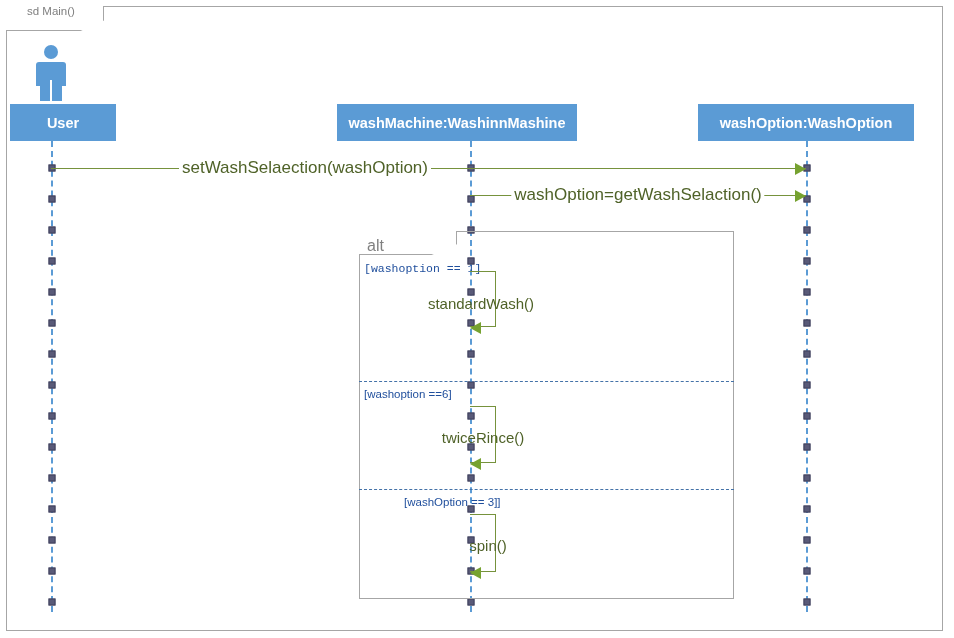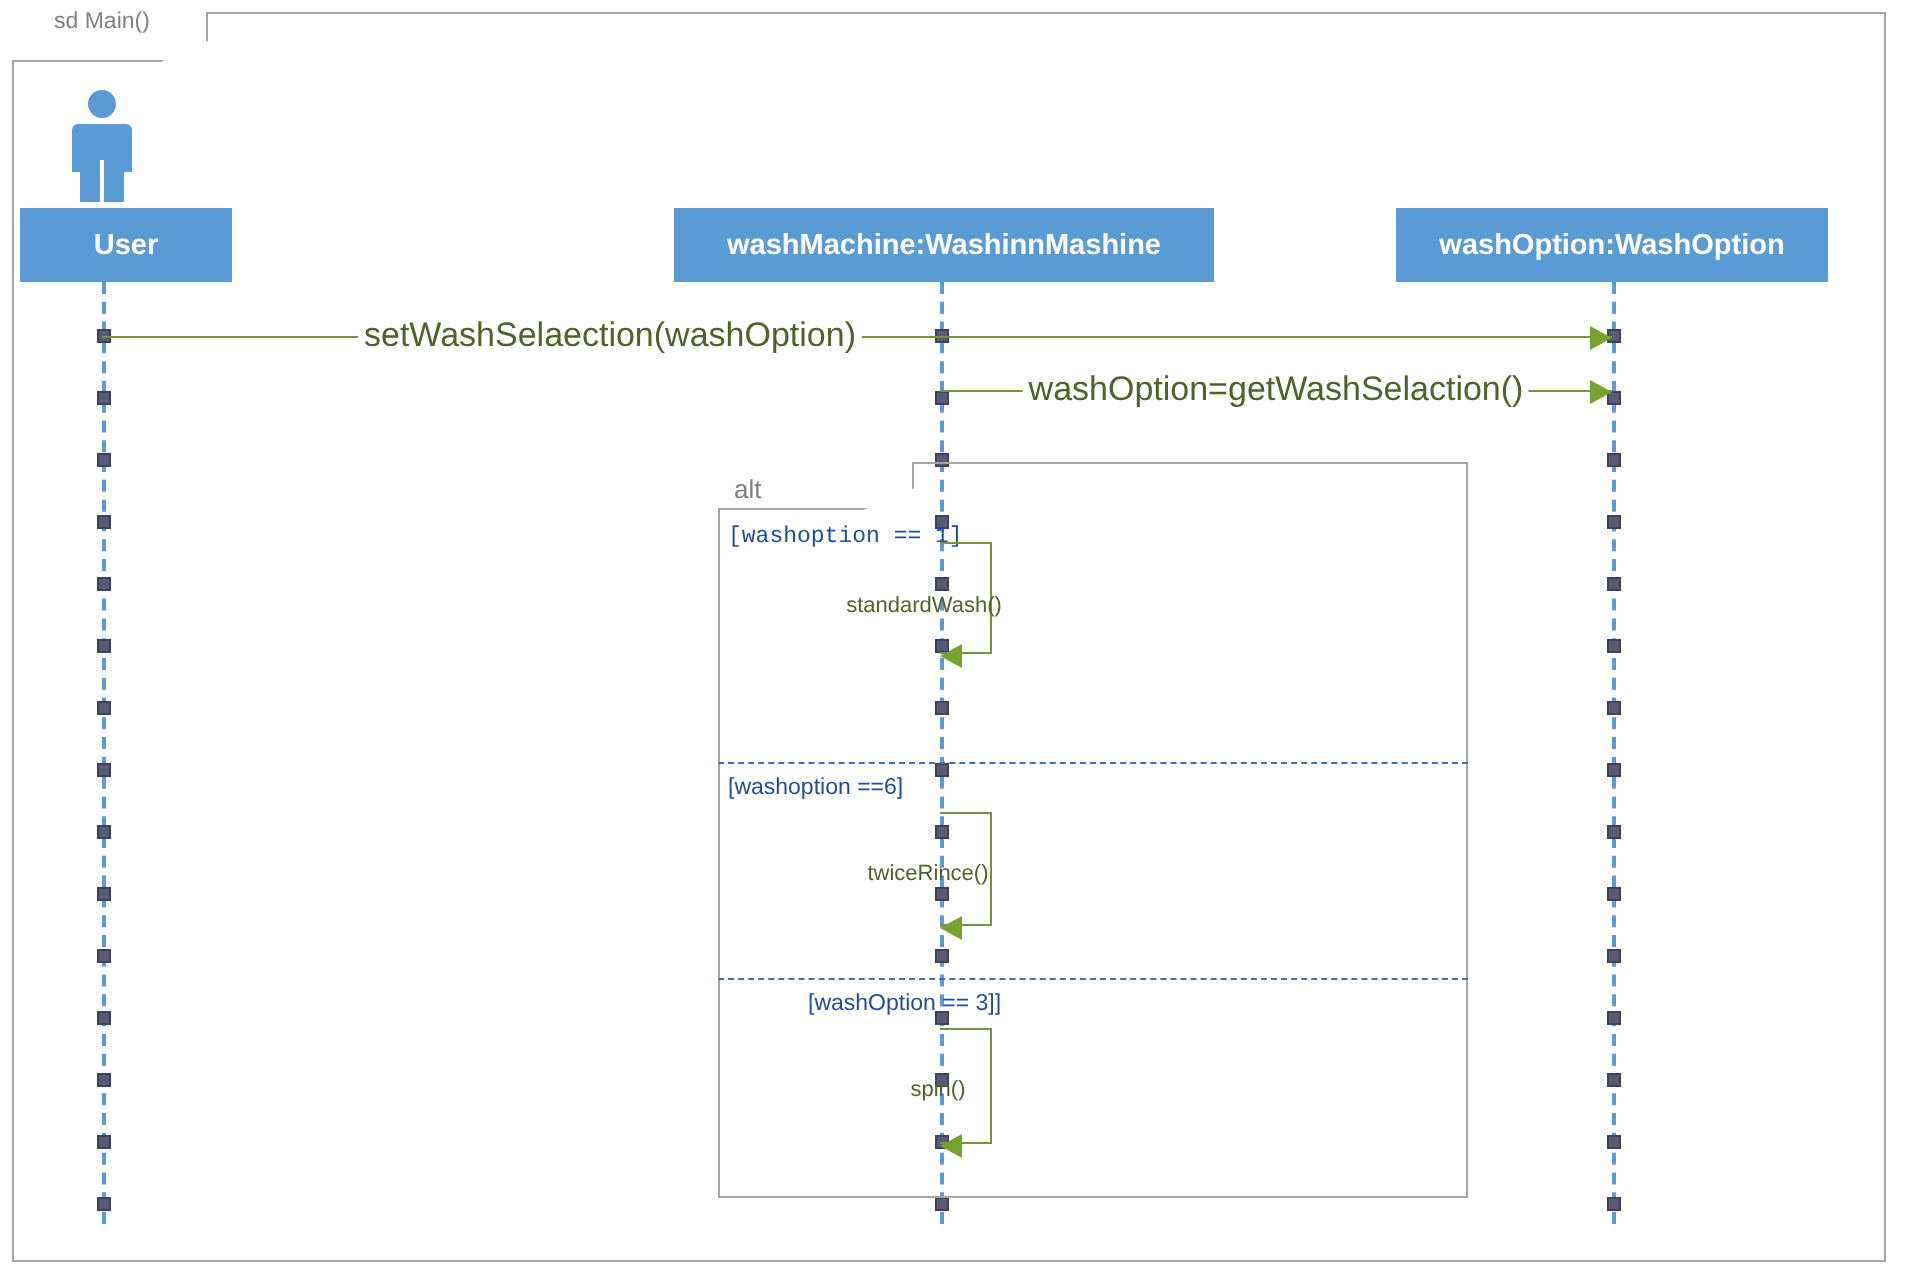--- a/index.html
+++ b/index.html
@@ -163,24 +163,25 @@
   
   .self-loop {
     position: absolute;
     border: 1.4px solid #76923c;
     border-left: none;
     box-sizing: border-box;
     background: transparent;
   }
   .self-label {
     position: absolute;
-    font-size: 11px;
+    font-size: 15px;
     color: #4f6228;
     white-space: nowrap;
     transform: translate(-50%, -50%);
+    margin-left: 19px;
   }
 
   
   .fragment {
     position: absolute;
     border: 1px solid #a6a6a6;
     box-sizing: border-box;
     background: transparent;
   }
   .fragment-tab {
@@ -190,21 +191,21 @@
     background: #ffffff;
     border: 1px solid #a6a6a6;
     border-top: none;
     border-left: none;
     box-sizing: border-box;
     -webkit-clip-path: polygon(0 0, 100% 0, 100% 55%, 74% 100%, 0 100%);
     clip-path: polygon(0 0, 100% 0, 100% 55%, 74% 100%, 0 100%);
   }
   .fragment-tab-label {
     position: absolute;
-    font-size: 13px;
+    font-size: 16px;
     color: #808080;
     white-space: nowrap;
   }
   .divider {
     position: absolute;
     height: 0;
     border-top: 1.5px dashed #4472a8;
   }
   .guard {
     position: absolute;
@@ -303,21 +304,21 @@
       <div class="actor" style="left: 28px; top: 45px;">
         <div class="head"></div>
         <div class="torso"></div>
         <div class="leg-l"></div>
         <div class="leg-r"></div>
         <div class="crotch"></div>
       </div>
       <div class="head-box" style="left: 10px; top: 104px; width: 106px; height: 37px;">
         <span>User</span>
       </div>
-      <div class="head-box" style="left: 337px; top: 104px; width: 270px; height: 37px;">
+      <div class="head-box" style="left: 337px; top: 104px; width: 240px; height: 37px;">
         <span>washMachine:WashinnMashine</span>
       </div>
       <div class="head-box" style="left: 698px; top: 104px; width: 216px; height: 37px;">
         <span>washOption:WashOption</span>
       </div>
     </div>
 
 </div>
 
 </body></html>

